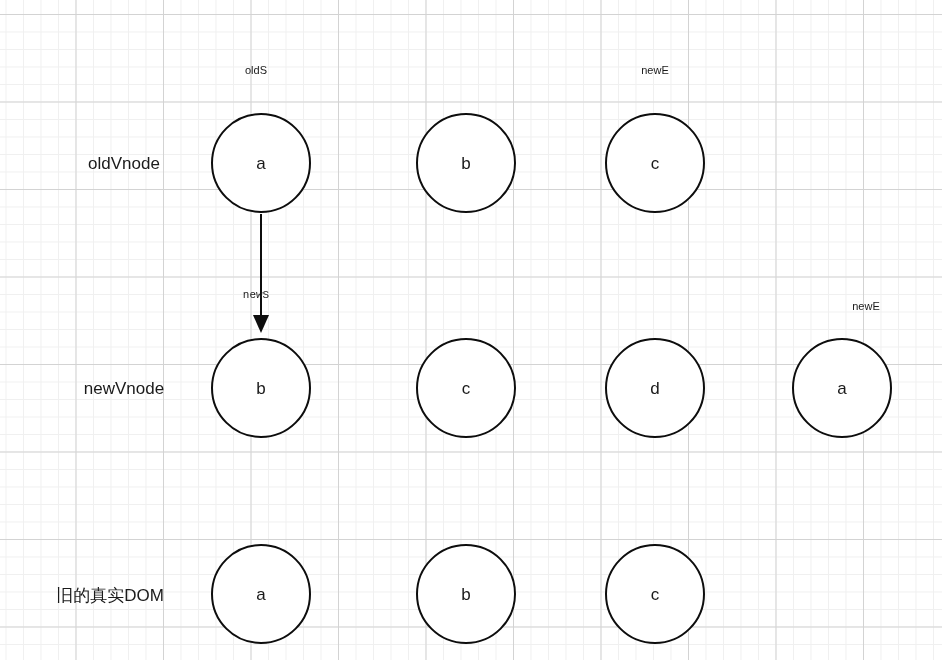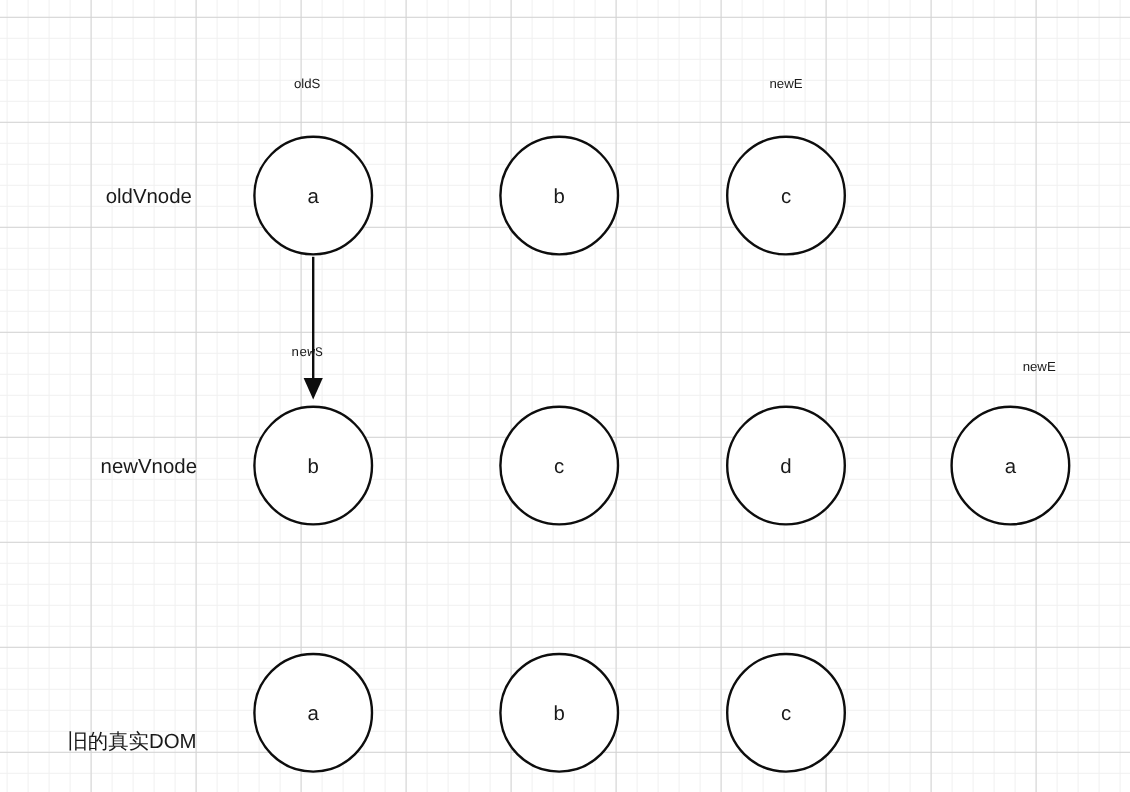--- a/index.html
+++ b/index.html
@@ -86,21 +86,21 @@
     <defs>
       <marker id="arrowhead" markerWidth="9" markerHeight="9" refX="7.5" refY="4" orient="auto" markerUnits="strokeWidth">
         <path d="M 0 0 L 9 4 L 0 8 z" fill="#0d0d0d"></path>
       </marker>
     </defs>
     <line id="edge-0" x1="261" y1="214" x2="261" y2="330" stroke="#0d0d0d" stroke-width="2" marker-end="url(#arrowhead)"></line>
   </svg>
 
   <div class="row-label" style="left:124px; top:164px;">oldVnode</div>
   <div class="row-label" style="left:124px; top:389px;">newVnode</div>
-  <div class="row-label" style="left:110px; top:618px;">旧的真实DOM</div>
+  <div class="row-label" style="left:110px; top:595px;">旧的真实DOM</div>
 
   <div class="ptr-label" style="left:256px; top:70px;">oldS</div>
   <div class="ptr-label" style="left:655px; top:70px;">newE</div>
   <div class="ptr-label" style="left:256px; top:295px;font-family:Liberation Mono, monospace;">newS</div>
   <div class="ptr-label" style="left:842px; top:306px;padding-left:48px;">newE</div>
 
   <div class="node" style="left:211px; top:113px;">a</div>
   <div class="node" style="left:416px; top:113px;">b</div>
   <div class="node" style="left:605px; top:113px;">c</div>
 

